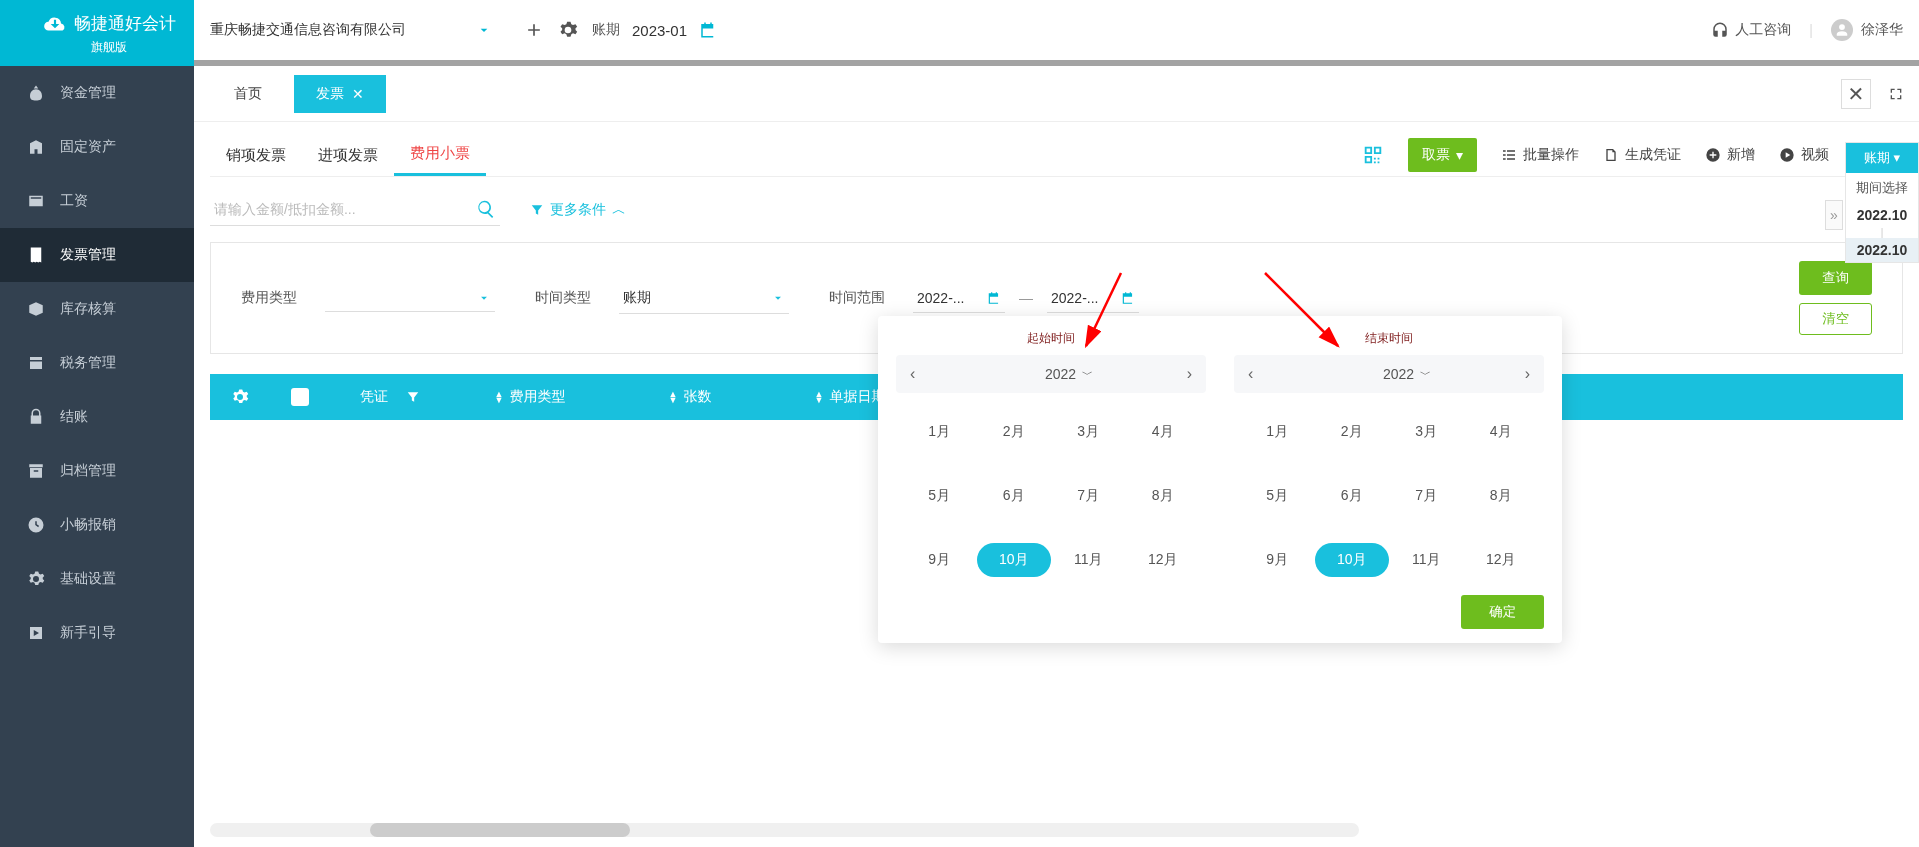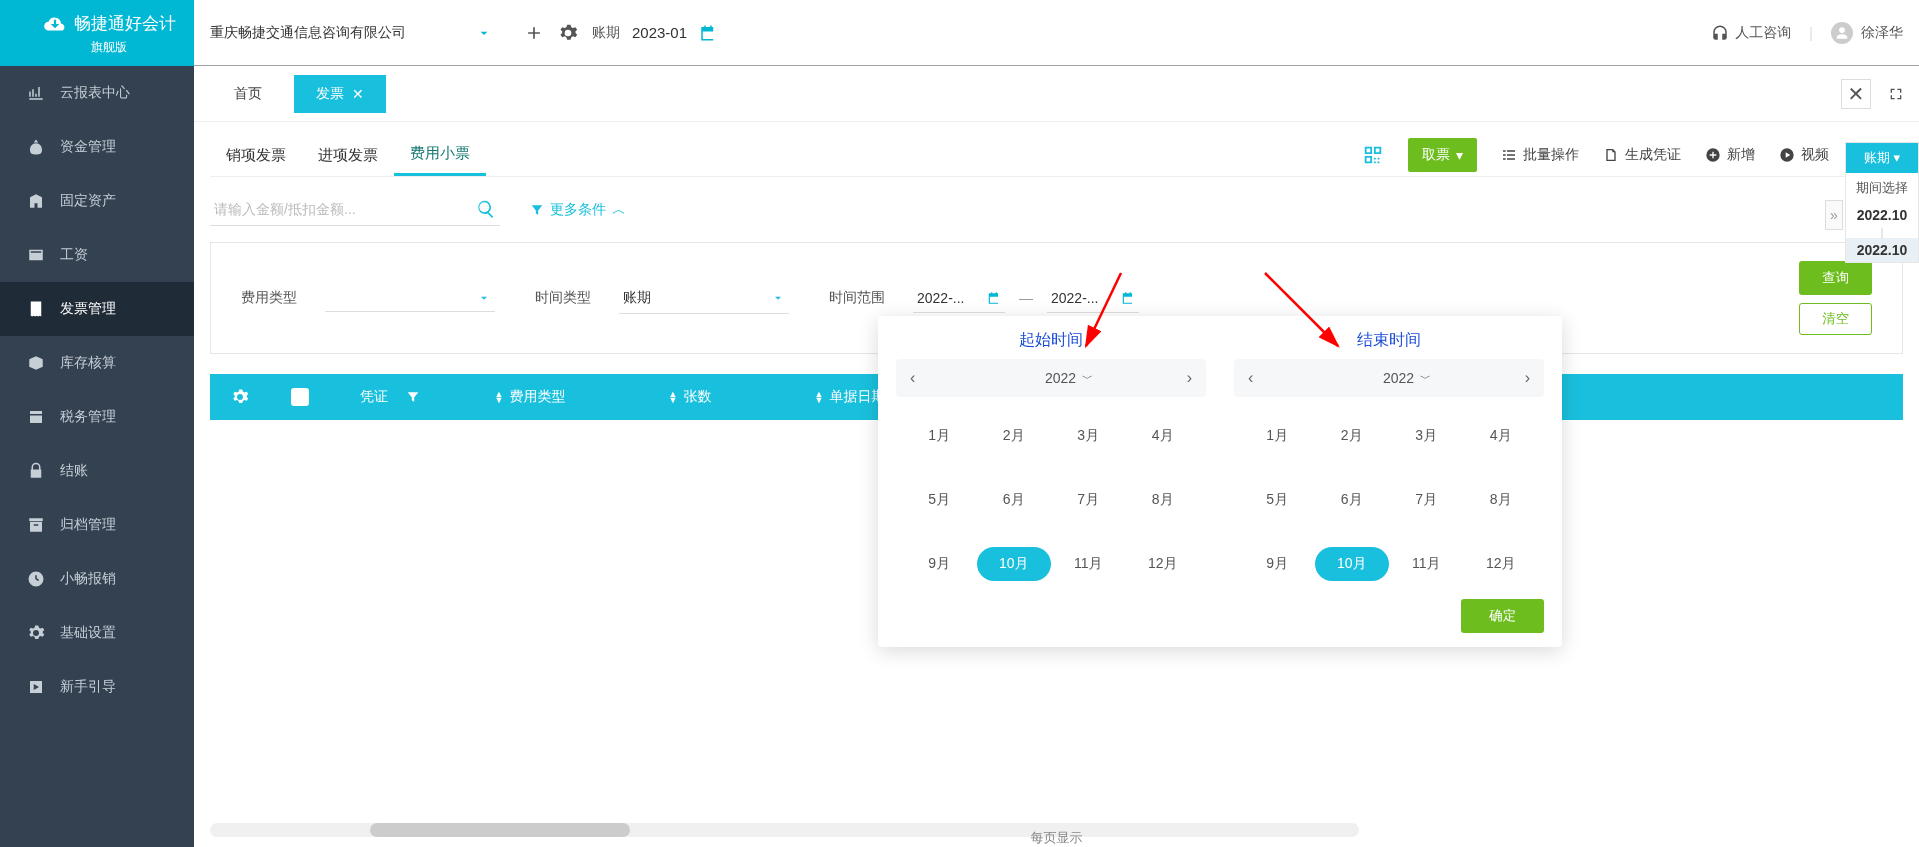--- a/index.html
+++ b/index.html
@@ -11,42 +11,42 @@
 .sidebar { width: 194px; background: #334150; color: #fff; display: flex; flex-direction: column; flex-shrink: 0; }
 .logo-area { background: #00b8d4; height: 66px; display: flex; flex-direction: column; align-items: center; justify-content: center; padding-left: 24px; }
 .logo-area .brand { display: flex; align-items: center; gap: 6px; font-size: 17px; font-weight: 500; }
 .logo-area .edition { font-size: 12px; margin-top: 2px; }
 .menu-item { height: 54px; display: flex; align-items: center; padding-left: 26px; gap: 14px; cursor: pointer; color: #c6ced6; }
 .menu-item.active { background: #1f2b36; color: #fff; }
 .menu-item .micon { width: 20px; height: 20px; display: flex; align-items: center; justify-content: center; }
 
 
 .main { flex: 1; display: flex; flex-direction: column; min-width: 0; }
-.header { height: 66px; border-bottom: 1px solid #a3a3a3; display: flex; align-items: center; padding: 0 16px; gap: 14px; }
+.header { height: 66px; border-bottom: 6px solid #a3a3a3; display: flex; align-items: center; padding: 0 16px; gap: 14px; }
 .company-picker { display: flex; align-items: center; gap: 14px; padding-right: 18px; border-right: none; min-width: 300px; justify-content: space-between; }
 .company-picker .chev { color: #00b8d4; }
 .period-area { display: flex; align-items: center; gap: 12px; }
 .period-label { color: #555; }
 .period-value { font-size: 15px; }
 .cal-icon { color: #00b8d4; }
 .header-right { margin-left: auto; display: flex; align-items: center; gap: 18px; color: #555; }
 .avatar { width: 22px; height: 22px; background: #ccc; border-radius: 50%; display: flex; align-items: center; justify-content: center; }
 
 
 .tabs-row { height: 56px; display: flex; align-items: center; padding-left: 18px; gap: 10px; border-bottom: 1px solid #eee; position: relative; }
 .tab { padding: 10px 22px; cursor: pointer; color: #444; }
 .tab.active { background: #19c0dd; color: #fff; display: flex; align-items: center; gap: 8px; text-align: right; }
 .tab-close { width: 30px; height: 30px; display: flex; align-items: center; justify-content: center; font-size: 20px; color: #555; margin-left: auto; cursor: pointer; border: 1px solid #ddd; }
 .tab-expand { width: 30px; height: 30px; display: flex; align-items: center; justify-content: center; margin-right: 8px; cursor: pointer; }
 
 
 .content { flex: 1; padding: 12px 16px; background: #fff; position: relative; overflow: hidden; }
 .sub-tabs-row { display: flex; align-items: center; gap: 0; border-bottom: 1px solid #eee; }
 .sub-tab { padding: 10px 16px; font-size: 15px; color: #333; cursor: pointer; font-weight: 500; }
-.sub-tab.active { color: #0f766e; border-bottom: 3px solid #19c0dd; }
+.sub-tab.active { color: #ef4444; border-bottom: 3px solid #19c0dd; }
 .toolbar-right { margin-left: auto; display: flex; align-items: center; gap: 24px; }
 .qr-btn { color: #19c0dd; cursor: pointer; }
 .get-ticket { background: #6ebd1e; color: #fff; padding: 8px 14px; border: none; display: flex; align-items: center; gap: 6px; cursor: pointer; border-radius: 2px; font-size: 14px; }
 .tool-link { display: flex; align-items: center; gap: 6px; color: #444; cursor: pointer; }
 
 .search-row { display: flex; align-items: center; gap: 30px; padding: 16px 0; }
 .search-box { position: relative; width: 290px; border-bottom: 1px solid #ddd; }
 .search-box input { border: none; outline: none; width: 100%; padding: 8px 30px 8px 4px; font-size: 14px; color: #333; }
 .search-box input::placeholder { color: #bbb; }
 .search-box .sicon { position: absolute; right: 4px; top: 6px; color: #19c0dd; }
@@ -85,21 +85,21 @@
 .period-head { background: #19c0dd; color: #fff; text-align: center; padding: 6px 0; font-size: 13px; }
 .period-sub { text-align: center; padding: 6px 0; font-size: 13px; color: #555; }
 .period-val { text-align: center; padding: 4px 0; font-size: 14px; font-weight: bold; }
 .period-val.sel { background: #e8f0f5; }
 .period-expand { position: absolute; right: 76px; top: 200px; width: 18px; height: 30px; display: flex; align-items: center; justify-content: center; border: 1px solid #ddd; background: #fafafa; cursor: pointer; color: #999; z-index: 5; }
 
 
 .date-popup { position: absolute; top: 316px; left: 878px; background: #fff; box-shadow: 0 4px 20px rgba(0,0,0,0.15); border-radius: 4px; padding: 14px 18px 14px; z-index: 20; width: 684px; }
 .dp-cols { display: flex; gap: 28px; }
 .dp-col { flex: 1; }
-.dp-title { text-align: center; color: #1d4ed8; font-size: 16px; padding-bottom: 8px; }
+.dp-title { text-align: center; color: #7f1d1d; font-size: 12px; padding-bottom: 8px; }
 .dp-year { background: #f6f7f9; display: flex; align-items: center; justify-content: space-between; padding: 10px 14px; border-radius: 4px; }
 .dp-year .yr { display: flex; align-items: center; gap: 6px; color: #555; margin-left: 36px; }
 .dp-nav { cursor: pointer; color: #666; font-size: 16px; }
 .dp-months { display: grid; grid-template-columns: repeat(4, 1fr); gap: 30px 0; padding: 22px 6px 10px; }
 .dp-month { text-align: center; color: #555; cursor: pointer; padding: 8px 0; border-radius: 18px; }
 .dp-month.sel { background: #19c0dd; color: #fff; }
 .dp-footer { display: flex; justify-content: flex-end; margin-top: 8px; }
 .dp-ok { background: #6ebd1e; color: #fff; border: none; padding: 8px 28px; border-radius: 3px; cursor: pointer; }
 
 
@@ -117,28 +117,20 @@
 
   <div class="sidebar">
     <div class="logo-area">
       <div class="brand">
         <svg width="26" height="26" viewBox="0 0 24 24">
             <path fill="#fff" d="M19 18H6a4 4 0 010-8 6 6 0 0111.6 1.5A3.5 3.5 0 0119 18zm-7-2l4-4h-3V8h-2v4H8l4 4z"></path>
           </svg>
         <span>畅捷通好会计</span>
       </div>
       <div class="edition">旗舰版</div>
-    </div>
-    <div class="menu-item">
-      <span class="micon">
-          <svg width="18" height="18" viewBox="0 0 24 24">
-            <path fill="currentColor" d="M3 17h2v-7H3v7zm4 0h2V7H7v10zm4 0h2v-4h-2v4zm4 0h2V4h-2v13zM3 21h18v-2H3v2z"></path>
-          </svg>
-        </span>
-      <span>云报表中心</span>
     </div>
     <div class="menu-item">
       <span class="micon">
           <svg width="18" height="18" viewBox="0 0 24 24">
             <path fill="currentColor" d="M12 2l3 4H9l3-4zm0 5c5 0 8 4 8 9s-3 6-8 6-8-1-8-6 3-9 8-9z"></path>
           </svg>
         </span>
       <span>资金管理</span>
     </div>
     <div class="menu-item">
@@ -466,21 +458,20 @@
               <rect x="110" y="104" width="20" height="7" rx="3" transform="rotate(40 110 104)" fill="#bfe6f2"></rect>
             </svg>
           </div>
           <div>暂无数据</div>
         </div>
       </div>
 
       <div class="hscroll">
           <div class="thumb"></div>
         </div>
-      <div style="position:absolute;bottom:0;left:0;right:0;text-align:center;color:#888;font-size:13px">每页显示</div>
     </div>
   </div>
 
   <div class="period-side">
     <div class="period-head"><span>账期</span> ▾</div>
     <div class="period-sub">期间选择</div>
     <div class="period-val">2022.10</div>
     <div style="text-align:center;color:#ccc;font-size:10px">|</div>
     <div class="period-val sel">2022.10</div>
   </div>

